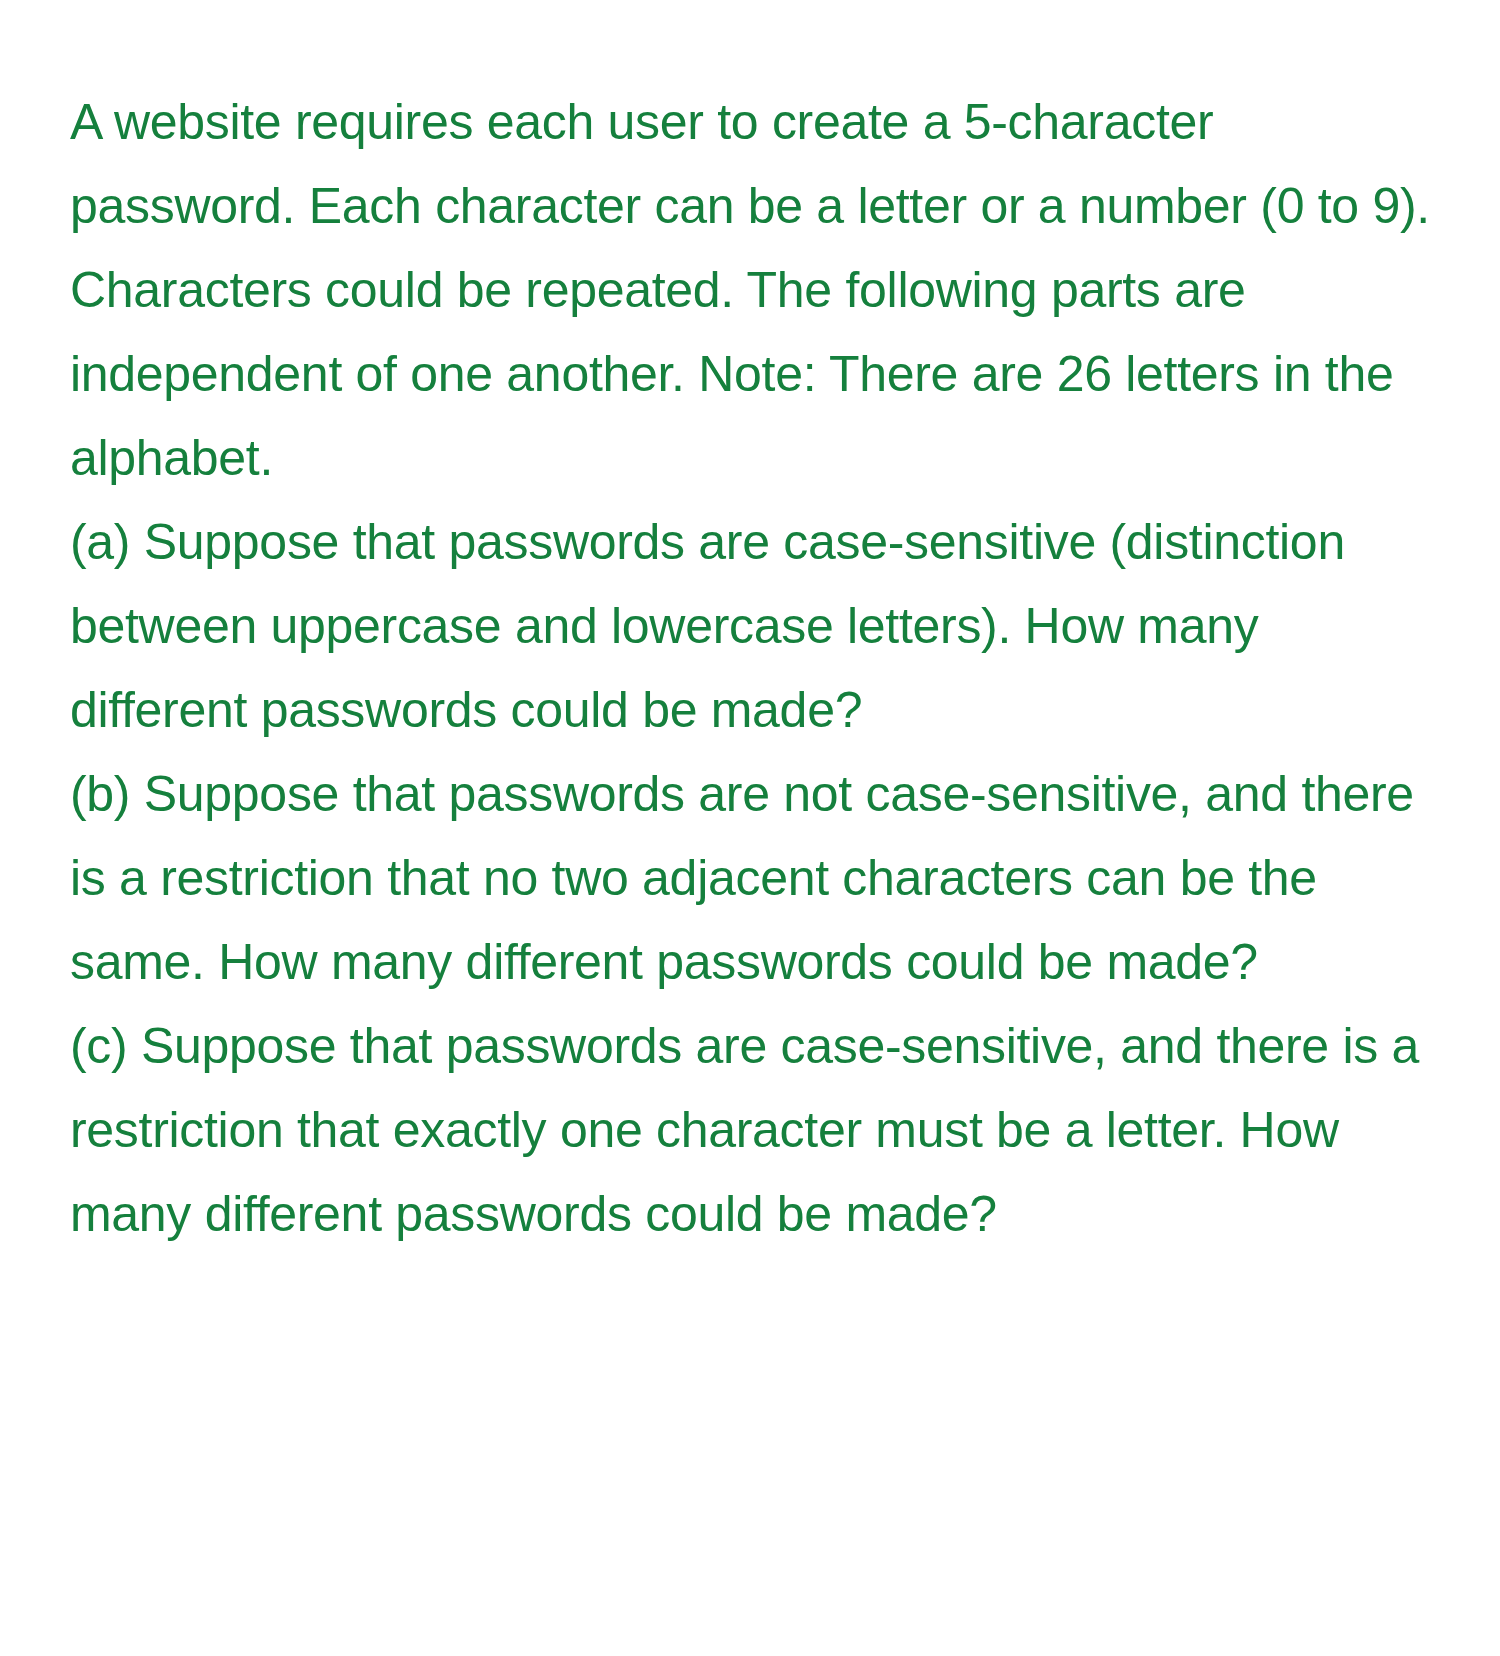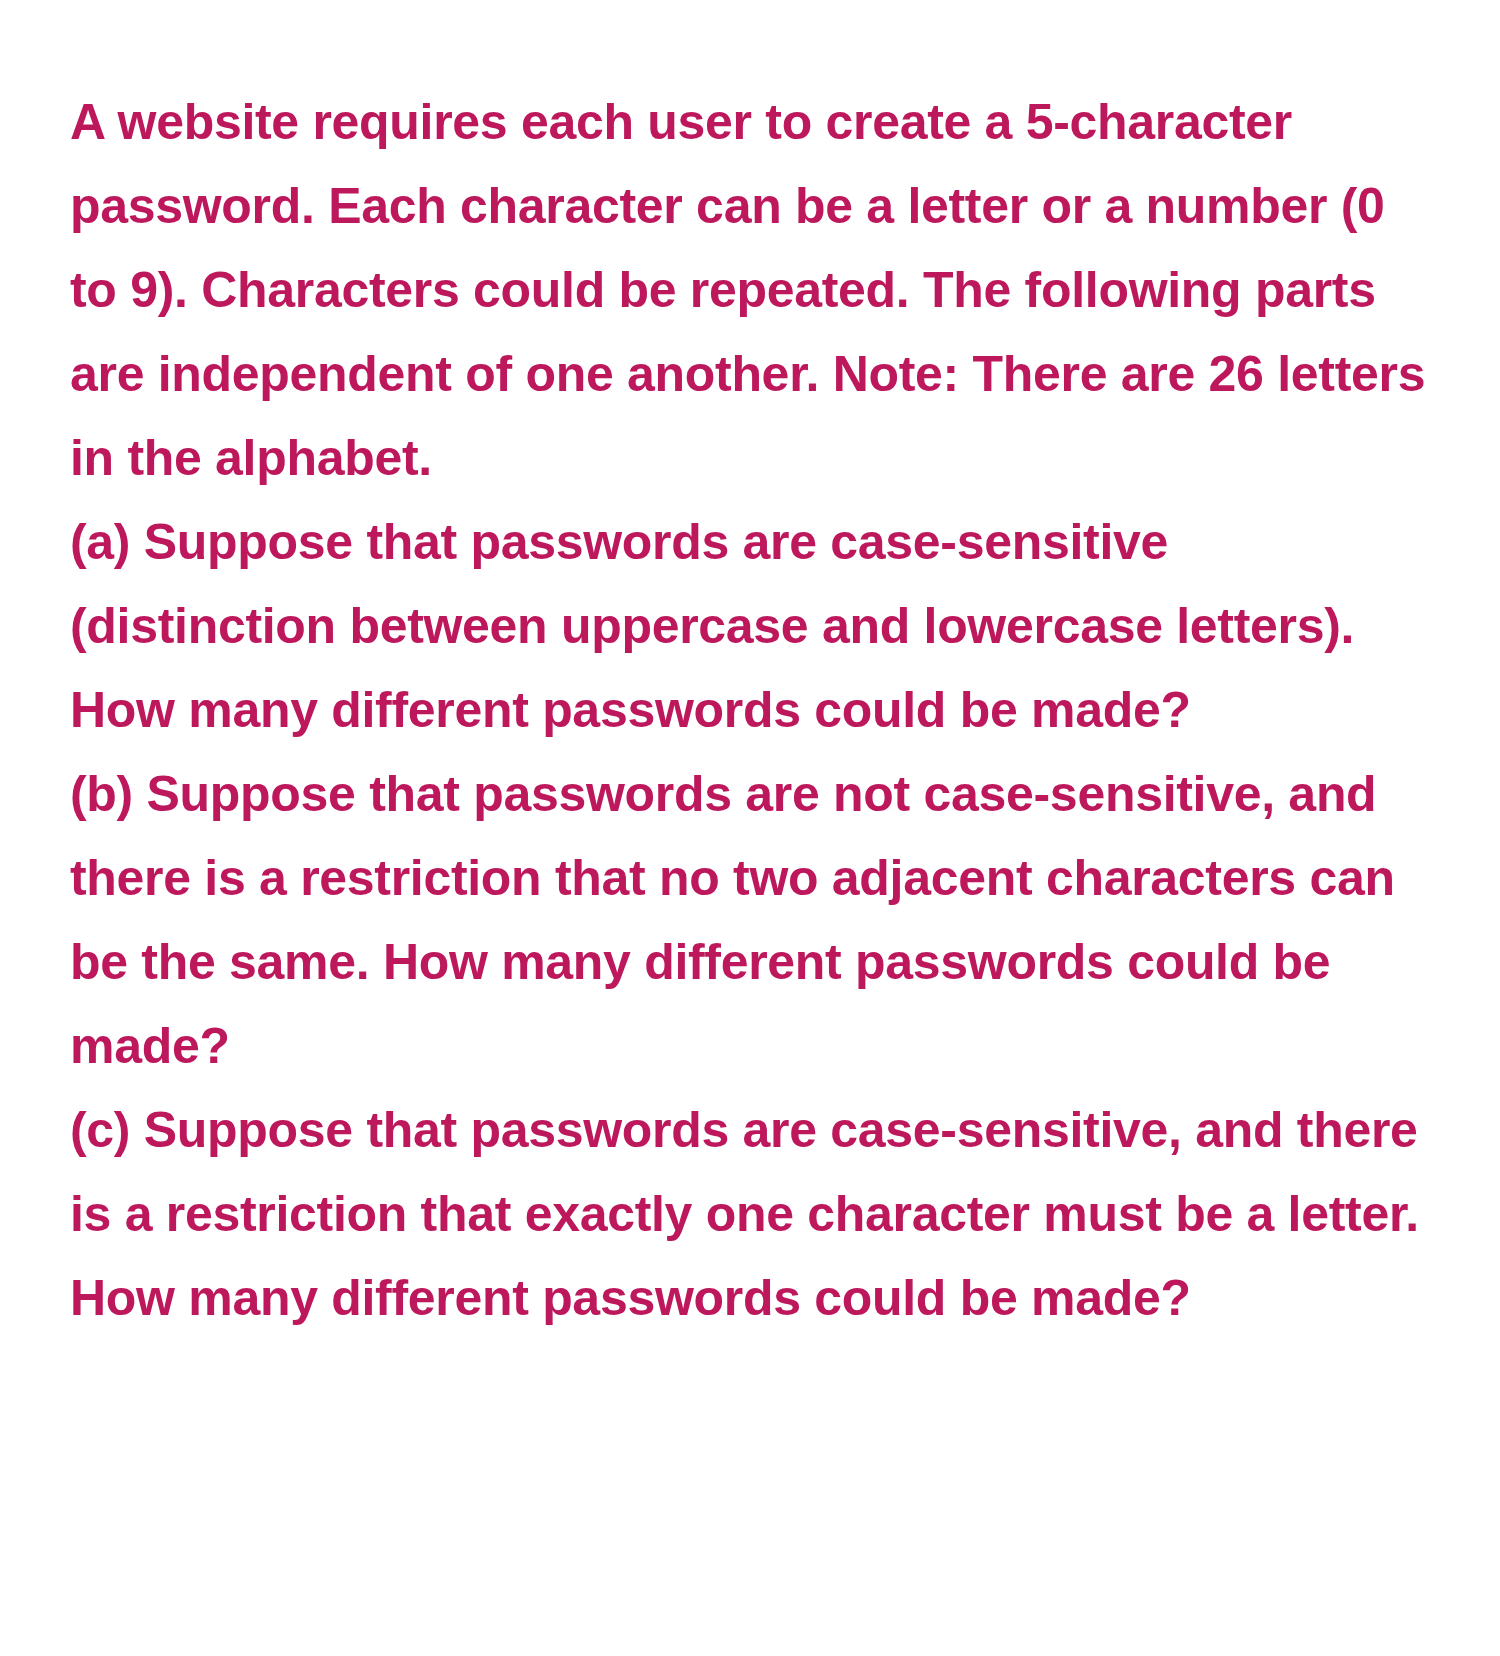--- a/index.html
+++ b/index.html
@@ -10,22 +10,22 @@
     body {
       background: #ffffff;
       font-family: -apple-system, BlinkMacSystemFont, "Segoe UI", Helvetica, Arial, sans-serif;
       width: 1500px;
       height: 1656px;
       padding: 80px 70px;
     }
     .problem-text {
       font-size: 50px;
       line-height: 1.68;
-      color: #be185d;
-      font-weight: 700;
+      color: #15803d;
+      font-weight: 400;
       letter-spacing: -0.3px;
     }
   </style>
 </head>
 <body>
 
 <div class="problem-text">
   <span>A website requires each user to create a 5-character password. Each character can be a letter or a number (0 to 9). Characters could be repeated. The following parts are independent of one another. Note: There are 26 letters in the alphabet.</span><br>
   <span>(a) Suppose that passwords are case-sensitive (distinction between uppercase and lowercase letters). How many different passwords could be made?</span><br>
   <span>(b) Suppose that passwords are not case-sensitive, and there is a restriction that no two adjacent characters can be the same. How many different passwords could be made?</span><br>

